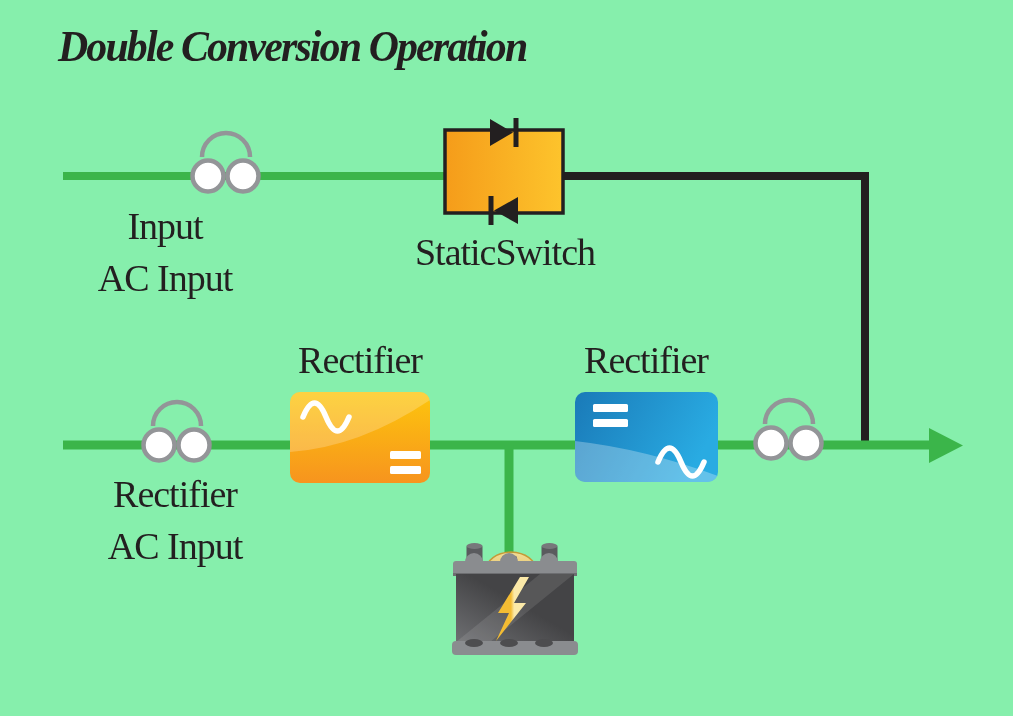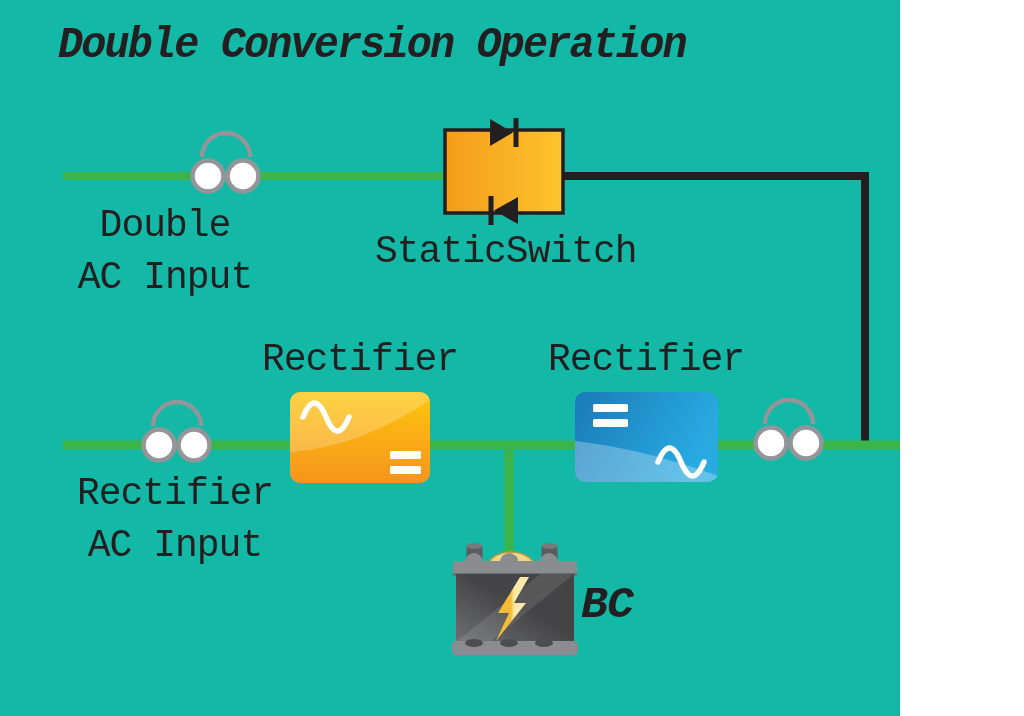--- a/index.html
+++ b/index.html
@@ -1,18 +1,18 @@
 <!DOCTYPE html>
 <html><head>
 <meta charset="utf-8">
 <style>
   html,body{margin:0;padding:0;background:#fff;}
   #stage{
-    position:relative;width:900px;height:716px;background:#14b8a6;
-    font-family:Liberation Mono, monospace;color:#231f20;overflow:hidden;
+    position:relative;width:1013px;height:716px;background:#86efac;
+    font-family:Liberation Serif, serif;color:#231f20;overflow:hidden;
   }
   #diagram-svg{position:absolute;left:0;top:0;}
   .lbl{position:absolute;color:#231f20;line-height:52px;letter-spacing:-1px;}
   .lbl .ln{display:block;}
   #title{
     position:absolute;left:58px;top:20px;width:640px;
     font-size:45px;font-weight:bold;font-style:italic;letter-spacing:-2px;
     transform:scaleX(.93);transform-origin:left center;white-space:nowrap;
   }
   .comp-label{font-size:38px;text-align:center;}
@@ -143,30 +143,29 @@
       <ellipse cx="474" cy="643" rx="9" ry="4" fill="#4d4d4f"></ellipse>
       <ellipse cx="509" cy="643" rx="9" ry="4" fill="#4d4d4f"></ellipse>
       <ellipse cx="544" cy="643" rx="9" ry="4" fill="#4d4d4f"></ellipse>
       <polygon points="520,577 498,613 509,613 496,641 526,603 514,603 529,577" fill="url(#gradBolt)"></polygon>
     </g>
   </svg>
 
   <div id="title">Double Conversion Operation</div>
 
   <div id="lbl-bypass" class="lbl">
-    <span class="ln">Double</span>
+    <span class="ln">Input</span>
     <span class="ln">AC Input</span>
   </div>
 
   <div id="lbl-switch" class="lbl comp-label">StaticSwitch</div>
 
   <div id="lbl-rectifier" class="lbl comp-label">Rectifier</div>
 
   <div id="lbl-inverter" class="lbl comp-label">Rectifier</div>
 
   <div id="lbl-rect-in" class="lbl">
     <span class="ln">Rectifier</span>
     <span class="ln">AC Input</span>
   </div>
 
-  <div id="lbl-bc">BC</div>
 
 </div>
 
 </body></html>

